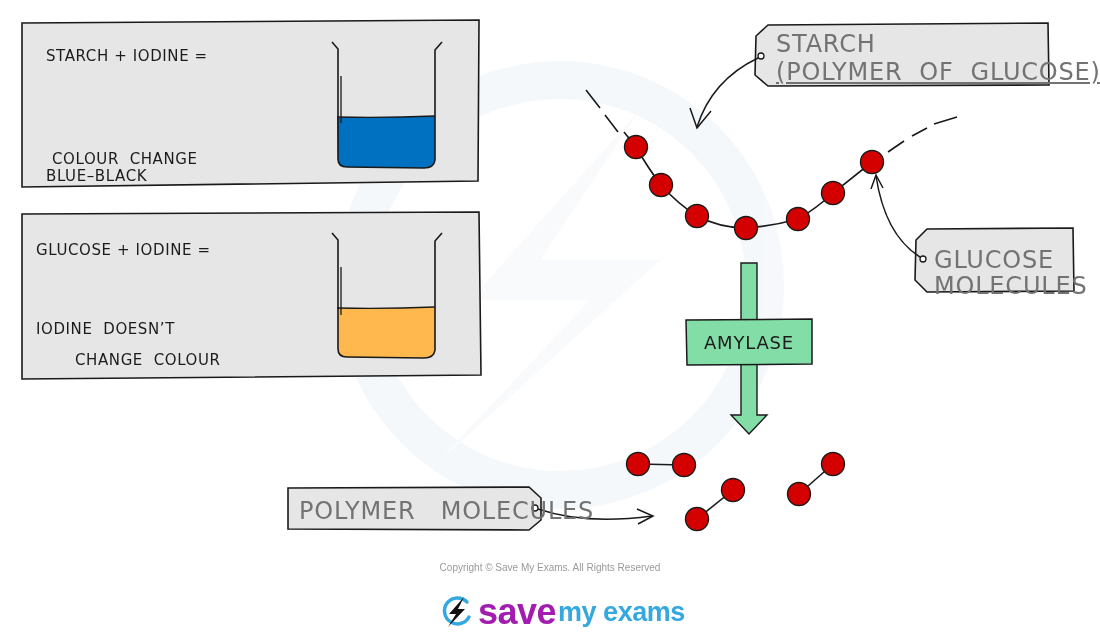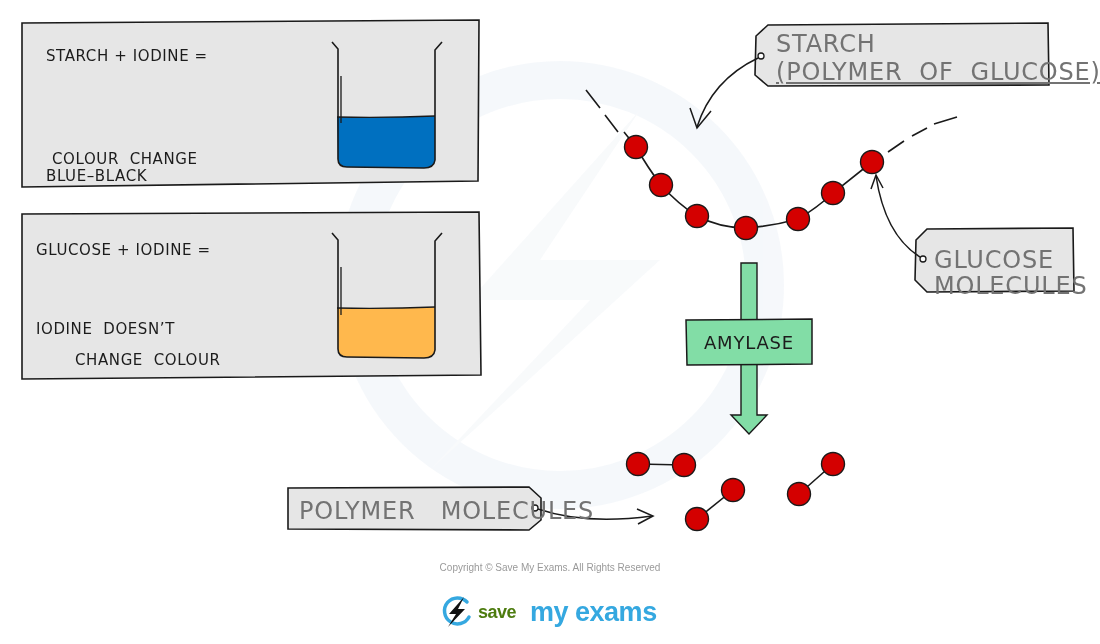--- a/index.html
+++ b/index.html
@@ -6,24 +6,24 @@
   body { width: 1100px; height: 644px; position: relative; overflow: hidden;
          font-family: "DejaVu Sans", sans-serif; color: #1a1a1a; }
   #stage { position: absolute; left: 0; top: 0; width: 1100px; height: 644px; }
   .lbl { position: absolute; font-family: "DejaVu Sans", sans-serif; font-size: 15px;
          letter-spacing: 0.6px; color: #1c1c1c; white-space: pre; line-height: 1; }
   .tag-text { position: absolute; font-family: "DejaVu Sans", sans-serif; font-size: 24px;
          letter-spacing: 0.8px; color: #737373; white-space: pre; line-height: 1; }
   #copyright { position: absolute; left: 0; width: 1100px; top: 540px; text-align: center;
          font-family: "Liberation Sans", sans-serif; font-size: 10px; color: #9a9a9a; margin-top: 22px; }
   #brand { position: absolute; left: 440px; top: 594px; height: 36px; display: flex; align-items: center; }
-  #brand .w1 { font-family: "Liberation Sans", sans-serif; font-weight: bold; font-size: 18px;
-         color: #4d7c0f; letter-spacing: -0.5px; margin-left: 4px; }
+  #brand .w1 { font-family: "Liberation Sans", sans-serif; font-weight: bold; font-size: 36px;
+         color: #a21caf; letter-spacing: -0.5px; margin-left: 4px; }
   #brand .w2 { font-family: "Liberation Sans", sans-serif; font-weight: bold; font-size: 27px;
-         color: #35a8e0; letter-spacing: -0.5px; margin-left: 14px; }
+         color: #35a8e0; letter-spacing: -0.5px; margin-left: 2px; }
   #amylase-text { position: absolute; left: 686px; top: 332px; width: 126px; text-align: center;
          font-family: "DejaVu Sans", sans-serif; font-size: 18px; letter-spacing: 0.8px; color: #1c1c1c; }
 </style>
 </head>
 <body>
 
 <svg id="stage" width="1100" height="644" viewBox="0 0 1100 644" xmlns="http://www.w3.org/2000/svg">
 
   <g opacity="0.55">
     <circle cx="560" cy="285" r="205" fill="none" stroke="#eef3f8" stroke-width="38"></circle>

